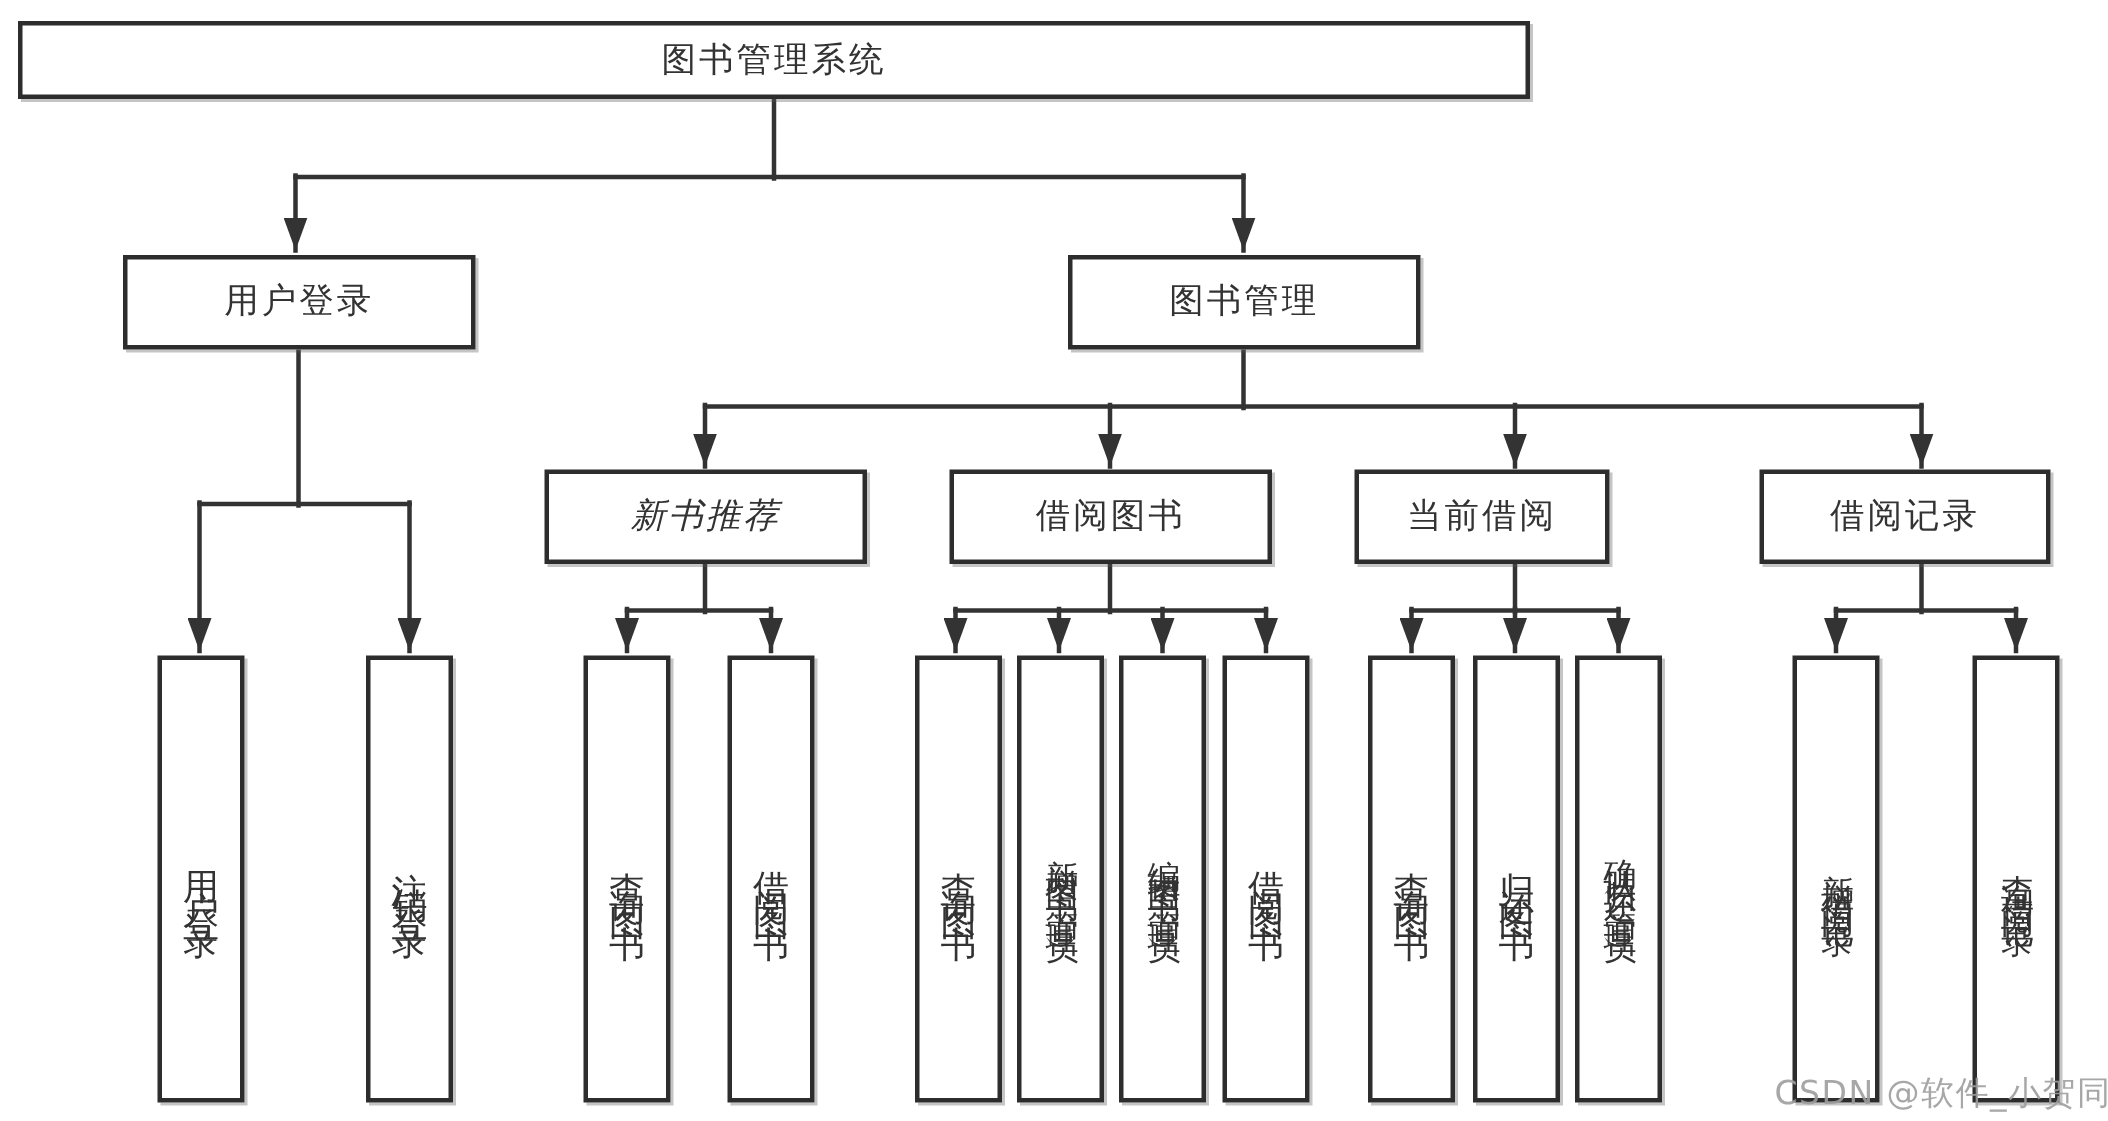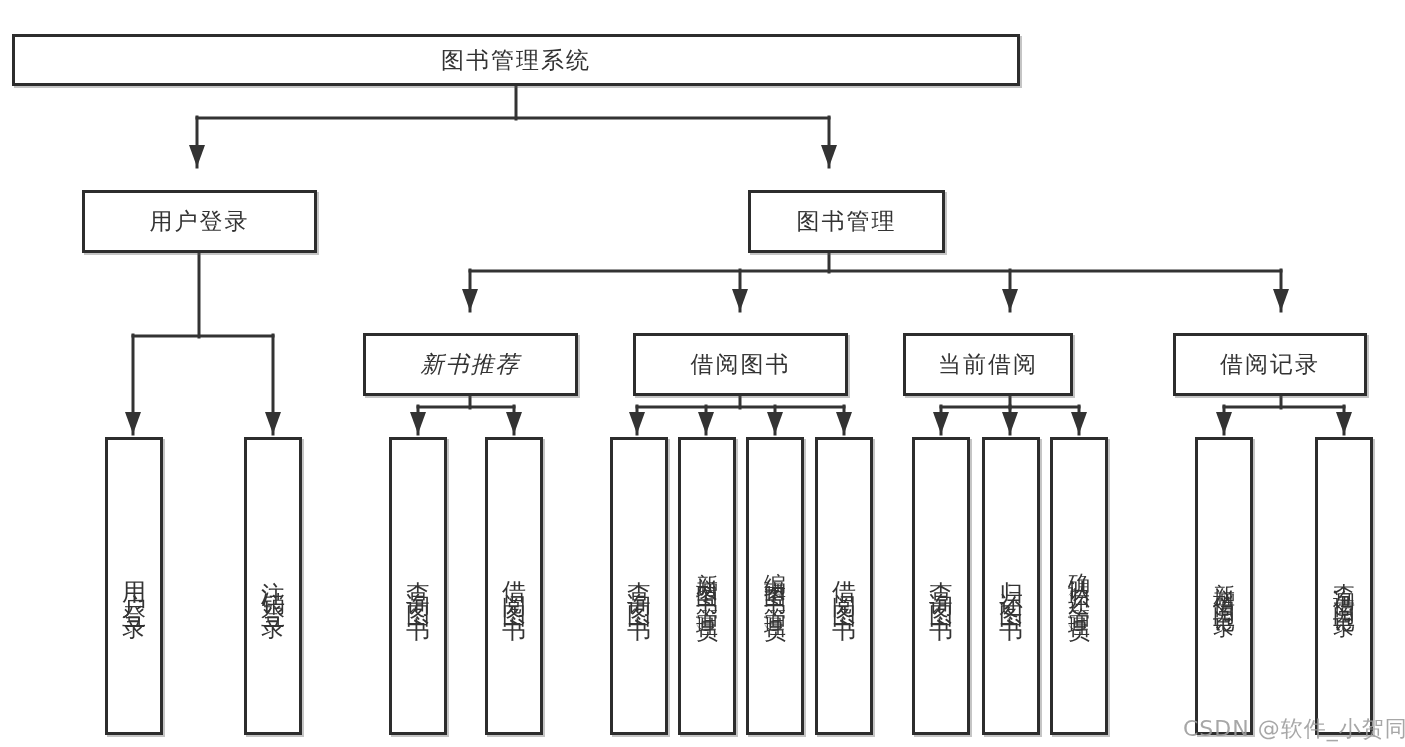--- a/index.html
+++ b/index.html
@@ -44,21 +44,20 @@
     color: var(--text);
     display: flex;
     align-items: center;
     justify-content: center;
     text-align: center;
   }
   .box.h {
     font-size: 23px;
     letter-spacing: 2px;
     line-height: 1;
-    margin-top: 20px;
   }
   .box.v {
     writing-mode: vertical-rl;
     text-orientation: mixed;
     font-size: 24px;
     letter-spacing: 12px;
     line-height: 1;
   }
   .box.v.long {
     font-size: 22px;
@@ -140,21 +139,21 @@
       <line x1="1281" y1="376" x2="1281" y2="408"></line>
       <line x1="1224" y1="407" x2="1344" y2="407"></line>
       <line x1="1224" y1="406" x2="1224" y2="434" marker-end="url(#arr)"></line>
       <line x1="1344" y1="406" x2="1344" y2="434" marker-end="url(#arr)"></line>
     </g>
   </svg>
 
   <div class="box h" style="left:12px; top:14px; width:1008px; height:52px;">图书管理系统</div>
 
   <div class="box h" style="left:82px; top:170px; width:235px; height:63px;">用户登录</div>
-  <div class="box h" style="left:748px; top:170px; width:197px; height:63px;">图书管理</div>
+  <div class="box h" style="left:712px; top:170px; width:235px; height:63px;">图书管理</div>
 
   <div class="box h" style="left:363px; top:313px; width:215px; height:63px;font-style:italic;">新书推荐</div>
   <div class="box h" style="left:633px; top:313px; width:215px; height:63px;">借阅图书</div>
   <div class="box h" style="left:903px; top:313px; width:170px; height:63px;">当前借阅</div>
   <div class="box h" style="left:1173px; top:313px; width:194px; height:63px;">借阅记录</div>
 
   <div class="box v" style="left:105px; top:437px; width:58px; height:298px;">用户登录</div>
   <div class="box v" style="left:244px; top:437px; width:58px; height:298px;">注销登录</div>
 
   <div class="box v" style="left:389px; top:437px; width:58px; height:298px;">查询图书</div>

